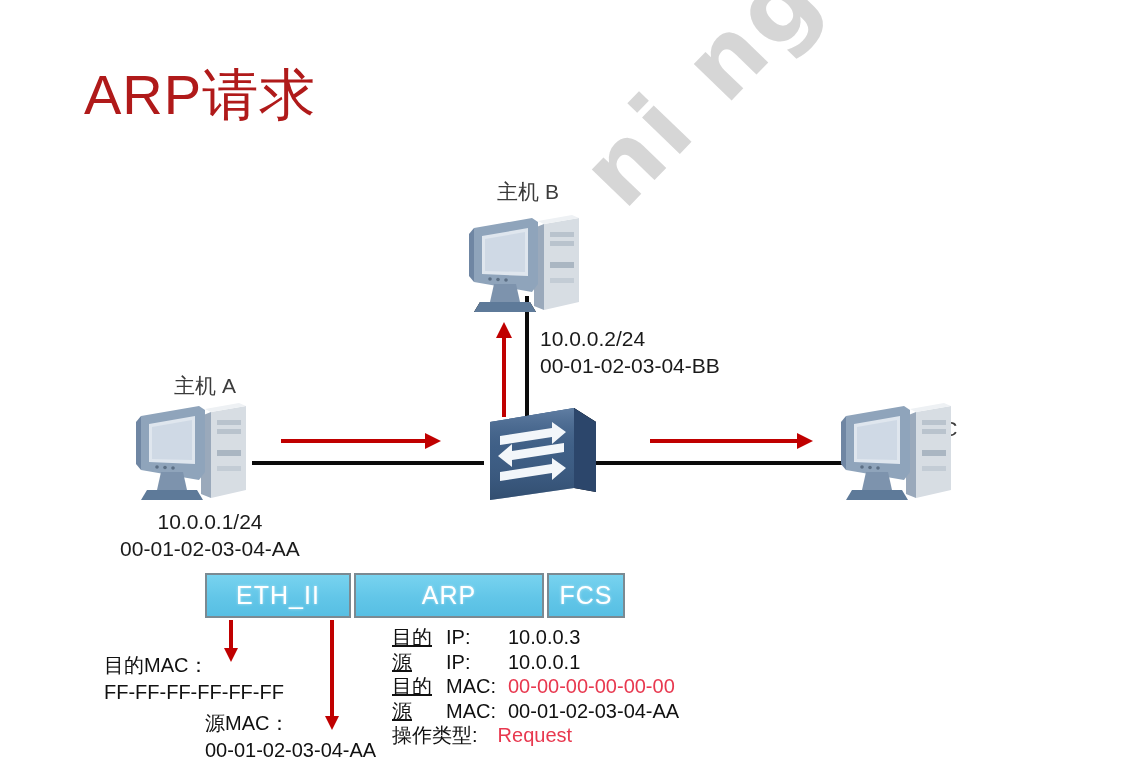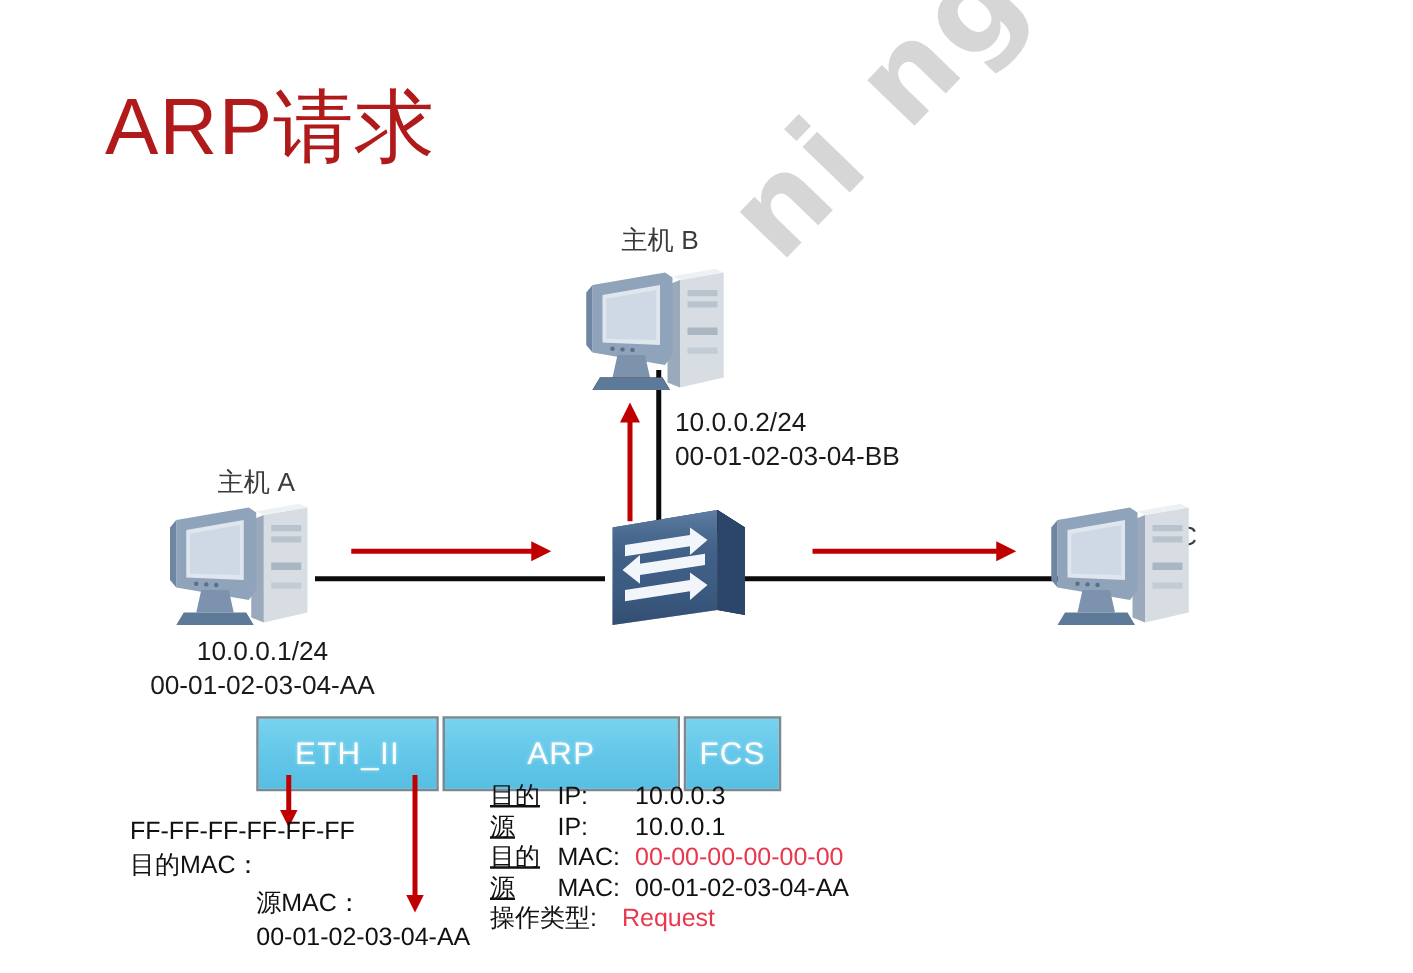--- a/index.html
+++ b/index.html
@@ -35,21 +35,21 @@
     font-family: "DejaVu Sans", sans-serif;
     pointer-events: none;
     user-select: none;
   }
 
   
   .title {
     position: absolute;
     left: 84px;
     top: 58px;
-    font-size: 64px;
+    font-size: 56px;
     color: #b01a1a;
     font-weight: normal;
     letter-spacing: 1px;
     white-space: nowrap;
   }
 
   
   .cable-h {
     position: absolute;
     background: #0b0b0b;
@@ -157,21 +157,21 @@
   
   .switch {
     position: absolute;
   }
 
   
   .frame-bar {
     position: absolute;
     left: 205px;
     top: 573px;
-    height: 60px;
+    height: 45px;
     display: flex;
   }
   .frame-seg {
     border: 2px solid #7b8a92;
     background: linear-gradient(180deg, #78d3ef 0%, #62c6e8 55%, #57bfe3 100%);
     display: flex;
     align-items: center;
     justify-content: center;
     color: #ffffff;
     font-size: 25px;
@@ -372,22 +372,22 @@
   <div class="arrow-down" style="left:224px; top:620px; height:42px;">
     <div class="shaft"></div>
     <div class="head"></div>
   </div>
   <div class="arrow-down" style="left:325px; top:620px; height:110px;">
     <div class="shaft"></div>
     <div class="head"></div>
   </div>
 
   <div class="annot" style="left:104px; top:652px;">
+    <div>目的MAC：</div>
     <div>FF-FF-FF-FF-FF-FF</div>
-    <div>目的MAC：</div>
   </div>
 
   <div class="annot" style="left:205px; top:710px;">
     <div>源MAC：</div>
     <div>00-01-02-03-04-AA</div>
   </div>
 
   <div class="detail-list">
     <div class="detail-row">
       <span class="d-key">目的</span>

